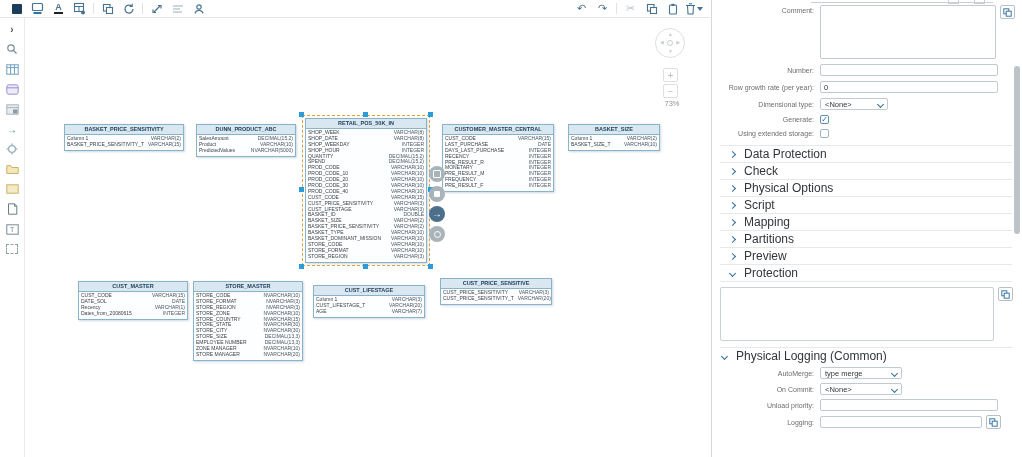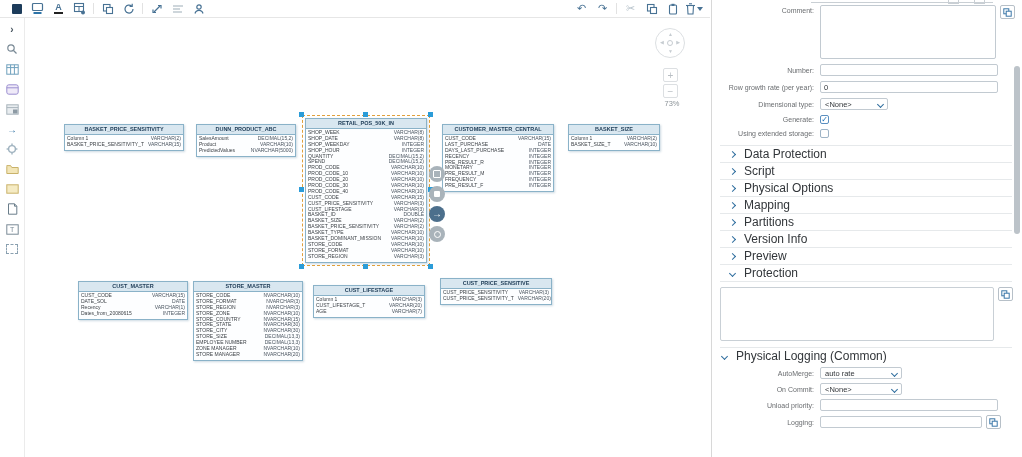--- a/index.html
+++ b/index.html
@@ -632,37 +632,37 @@
       <span class="cbx" style="color:transparent;border-color:#9fb4c6;"></span>
     </div>
 
     <div class="acc" id="acc-sections">
         <div class="acc-row">
           <span class="chev right"></span>
           <span class="acc-label">Data Protection</span>
         </div>
         <div class="acc-row">
           <span class="chev right"></span>
-          <span class="acc-label">Script</span>
+          <span class="acc-label">Check</span>
         </div>
         <div class="acc-row">
           <span class="chev right"></span>
           <span class="acc-label">Physical Options</span>
         </div>
         <div class="acc-row">
           <span class="chev right"></span>
+          <span class="acc-label">Script</span>
+        </div>
+        <div class="acc-row">
+          <span class="chev right"></span>
           <span class="acc-label">Mapping</span>
         </div>
         <div class="acc-row">
           <span class="chev right"></span>
           <span class="acc-label">Partitions</span>
-        </div>
-        <div class="acc-row">
-          <span class="chev right"></span>
-          <span class="acc-label">Version Info</span>
         </div>
         <div class="acc-row">
           <span class="chev right"></span>
           <span class="acc-label">Preview</span>
         </div>
         <div class="acc-row">
           <span class="chev down"></span>
           <span class="acc-label">Protection</span>
         </div>
       </div>
@@ -678,21 +678,21 @@
     </div>
 
     <div class="acc-row" style="border-bottom:none;padding-left:2px;margin-bottom:3px;">
       <span class="chev down"></span>
       <span class="acc-label">Physical Logging (Common)</span>
     </div>
 
     <div class="frow2">
       <label>AutoMerge:</label>
       <span class="sel w82">
-        <span>auto rate</span>
+        <span>type merge</span>
         <span class="chev down"></span>
       </span>
     </div>
 
     <div class="frow2">
       <label>On Commit:</label>
       <span class="sel w82">
         <span>&lt;None&gt;</span>
         <span class="chev down"></span>
       </span>

